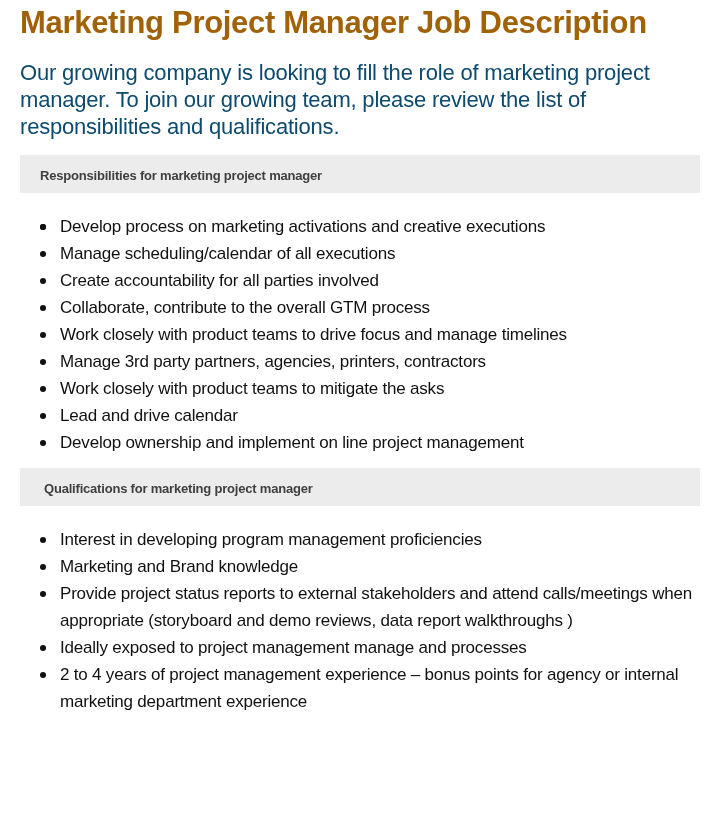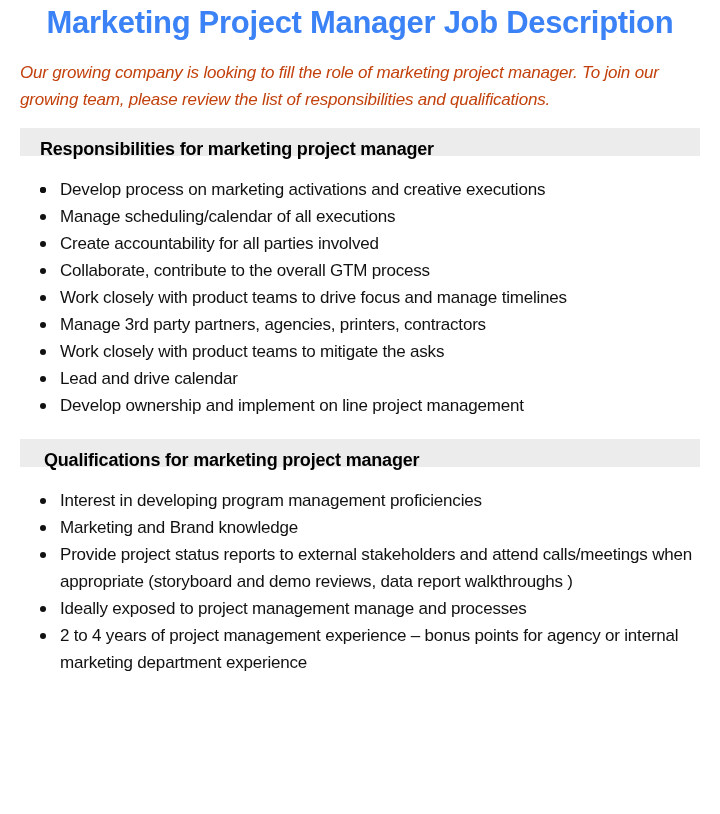--- a/index.html
+++ b/index.html
@@ -18,46 +18,45 @@
       padding: 0 20px 0 20px;
       box-sizing: border-box;
       width: 720px;
     }
     .title {
       margin: 0;
       padding-top: 3px;
       height: 42px;
       font-size: 31px;
       font-weight: bold;
-      text-align: center;
+      text-align: left;
       line-height: 40px;
       letter-spacing: -0.3px;
-      color: #3b82f6;
+      color: #a16207;
       white-space: nowrap;
     }
     .intro {
       margin: 14px 0 0 0;
-      font-size: 17px;
+      font-size: 22px;
       line-height: 27px;
-      color: #c2410c;
+      color: #0c4a6e;
       letter-spacing: -0.2px;
-      font-style: italic;
     }
     .section-header {
       background: #ececec;
-      height: 28px;
+      height: 38px;
       line-height: 42px;
       padding-left: 20px;
-      font-size: 18px;
+      font-size: 13px;
       font-weight: bold;
-      color: #000000;
+      color: #404040;
       letter-spacing: -0.2px;
     }
     .section-header.resp { margin-top: 15px; }
-    .section-header.qual { margin-top: 20px; padding-left: 24px; }
+    .section-header.qual { margin-top: 12px; padding-left: 24px; }
     ul.items {
       margin: 20px 0 0 0;
       padding: 0 0 0 40px;
       list-style: none;
     }
     ul.items li {
       position: relative;
       font-size: 17px;
       line-height: 27px;
       color: #111111;

